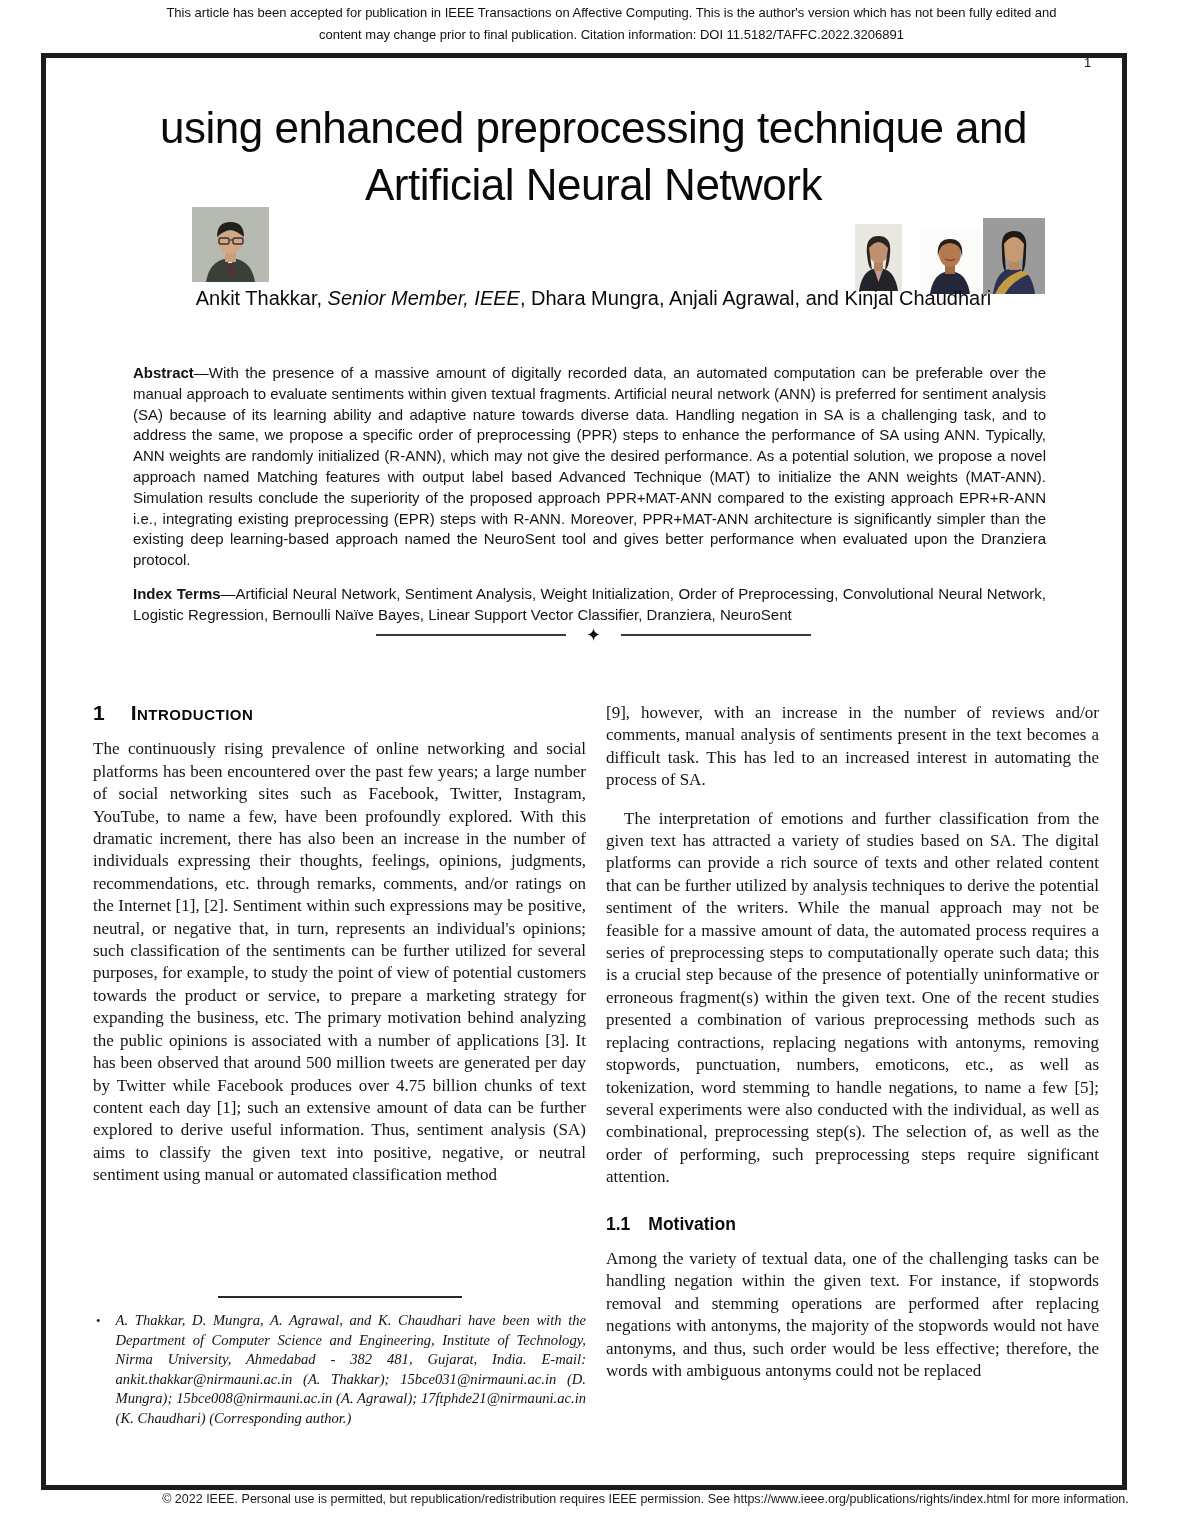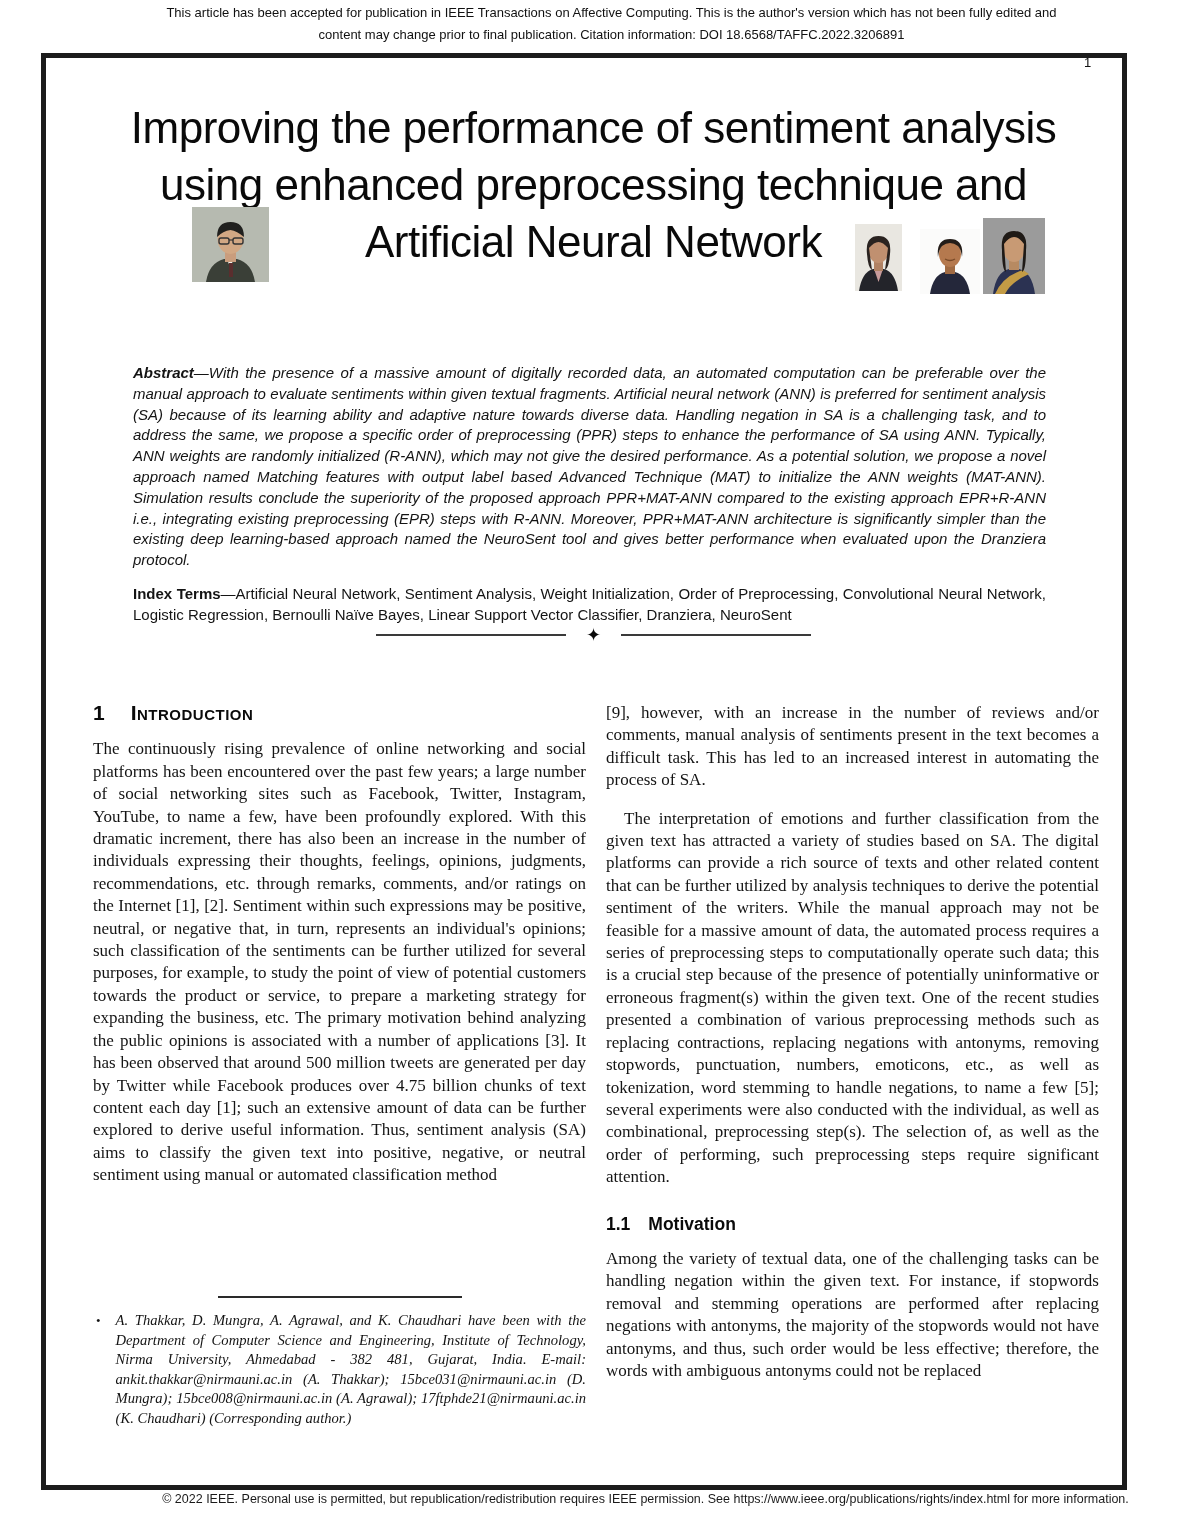--- a/index.html
+++ b/index.html
@@ -11,21 +11,21 @@
          border:5px solid #1c1c1c;box-sizing:border-box;background:#fff;}
   .pageno{position:absolute;left:1084px;top:55px;font-size:13px;color:#111;}
   .title{position:absolute;top:99px;left:0;right:0;text-align:center;
          font-size:44px;line-height:57px;font-weight:400;color:#0a0a0a;letter-spacing:-0.5px;}
   .authors{position:absolute;top:287px;left:0;right:0;text-align:center;font-size:20px;color:#0a0a0a;}
   .authors .it{font-style:italic;}
   .photo{position:absolute;}
   .photo svg{display:block;width:100%;height:100%;}
   .abstract,.indexterms{position:absolute;left:133px;width:913px;
          font-size:15px;line-height:20.8px;text-align:justify;color:#141414;}
-  .abstract{top:348px;font-style:italic;}
+  .abstract{top:348px;}
   .indexterms{top:569px;}
   .blab{font-weight:bold;}
   .divider{position:absolute;top:626px;left:0;right:0;display:flex;align-items:center;justify-content:center;gap:20px;}
   .divider .rule{width:190px;height:2px;background:#3a3a3a;}
   .divider .diamond{font-size:18px;color:#0a0a0a;line-height:1;}
   .col{position:absolute;top:702px;width:493px;font-family:"Liberation Serif",serif;
        font-size:17px;line-height:22.4px;color:#141414;}
   .col-left{left:93px;}
   .col-right{left:606px;}
   .col p{margin:0;text-align:justify;}
@@ -46,29 +46,28 @@
   .footer-1{top:1492px;transform:translateX(52px);}
   .footer-2{top:1586px;}
 </style>
 </head>
 <body>
 
 <div class="page">
 
   <div class="notice">
     <div>This article has been accepted for publication in IEEE Transactions on Affective Computing. This is the author's version which has not been fully edited and</div>
-    <div>content may change prior to final publication. Citation information: DOI 18.6568/TAFFC.2022.3206891</div>
+    <div>content may change prior to final publication. Citation information: DOI 11.5182/TAFFC.2022.3206891</div>
   </div>
 
   <div class="frame"></div>
 
   <div class="pageno">1</div>
 
   <div class="title">
-    <div>Improving the performance of sentiment analysis</div>
     <div>using enhanced preprocessing technique and</div>
     <div>Artificial Neural Network</div>
   </div>
 
   <div class="photo" style="left:192px;top:207px;width:77px;height:75px;">
     <svg viewBox="0 0 77 75" preserveAspectRatio="none">
       <rect x="0" y="0" width="77" height="75" fill="#b6bab0"></rect>
       <path d="M14 75 Q17 56 32 52 L45 52 Q60 56 63 75 Z" fill="#3a3f37"></path>
       <path d="M35 52 L38 60 L42 52 Z" fill="#f2f0ea"></path>
       <rect x="37" y="56" width="4" height="14" fill="#5a2e2e"></rect>
@@ -107,20 +106,23 @@
     <svg viewBox="0 0 62 76" preserveAspectRatio="none">
       <rect x="0" y="0" width="62" height="76" fill="#9b9b9b"></rect>
       <path d="M10 76 Q13 54 26 51 L36 51 Q49 54 52 76 Z" fill="#2b3252"></path>
       <path d="M12 76 Q20 58 40 52 L46 56 Q28 64 22 76 Z" fill="#c39b45"></path>
       <rect x="26" y="40" width="10" height="12" fill="#b78a62"></rect>
       <ellipse cx="31" cy="30" rx="11" ry="14" fill="#c89a74"></ellipse>
       <path d="M19 32 Q17 13 31 13 Q45 13 43 32 Q43 52 39 54 L41 26 Q36 19 31 19 Q26 19 21 26 L23 54 Q19 52 19 32 Z" fill="#1f1a16"></path>
     </svg>
   </div>
 
+  <div class="authors">
+    <span>Ankit Thakkar, </span><span class="it">Senior Member, IEEE</span><span>, Dhara Mungra, Anjali Agrawal, and Kinjal Chaudhari</span>
+  </div>
 
   <p class="abstract">
     <span class="blab">Abstract</span><span>—With the presence of a massive amount of digitally recorded data, an automated computation can be preferable over the manual approach to evaluate sentiments within given textual fragments. Artificial neural network (ANN) is preferred for sentiment analysis (SA) because of its learning ability and adaptive nature towards diverse data. Handling negation in SA is a challenging task, and to address the same, we propose a specific order of preprocessing (PPR) steps to enhance the performance of SA using ANN. Typically, ANN weights are randomly initialized (R-ANN), which may not give the desired performance. As a potential solution, we propose a novel approach named Matching features with output label based Advanced Technique (MAT) to initialize the ANN weights (MAT-ANN). Simulation results conclude the superiority of the proposed approach PPR+MAT-ANN compared to the existing approach EPR+R-ANN i.e., integrating existing preprocessing (EPR) steps with R-ANN. Moreover, PPR+MAT-ANN architecture is significantly simpler than the existing deep learning-based approach named the NeuroSent tool and gives better performance when evaluated upon the Dranziera protocol.</span>
   </p>
 
   <p class="indexterms">
     <span class="blab">Index Terms</span><span>—Artificial Neural Network, Sentiment Analysis, Weight Initialization, Order of Preprocessing, Convolutional Neural Network, Logistic Regression, Bernoulli Naïve Bayes, Linear Support Vector Classifier, Dranziera, NeuroSent</span>
   </p>
 
   <div class="divider">

